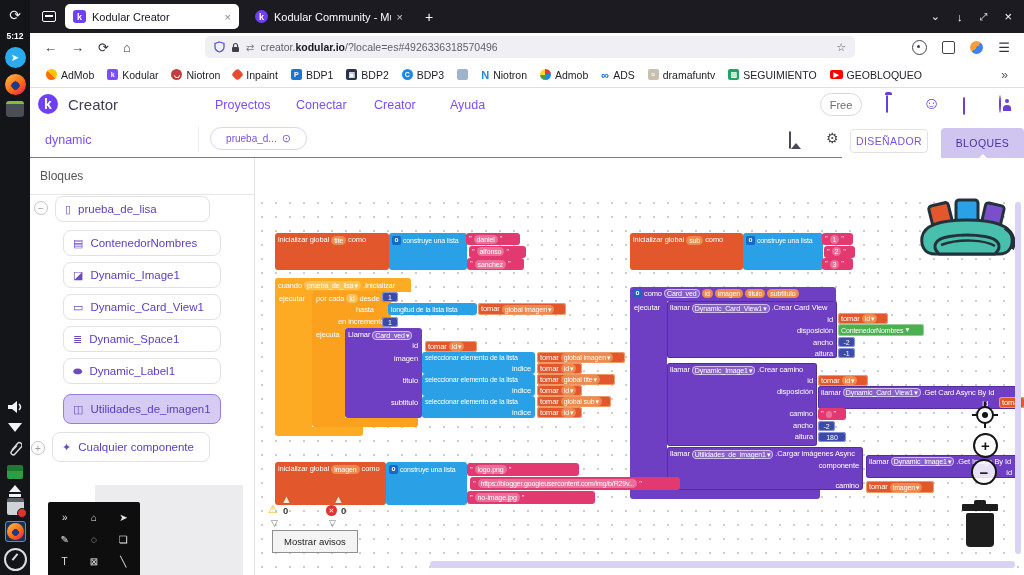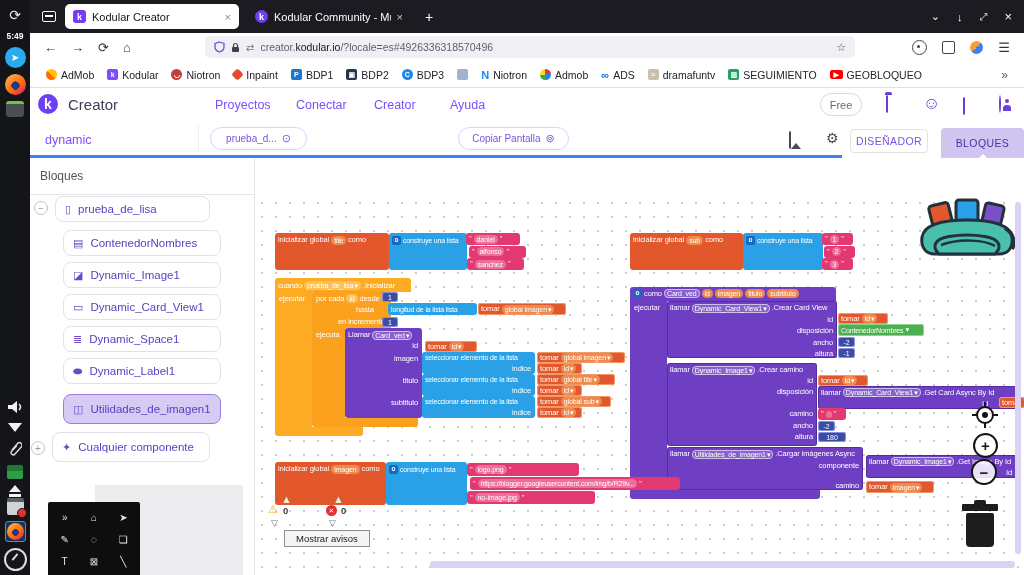--- a/index.html
+++ b/index.html
@@ -30,21 +30,21 @@
   .tab-i{display:flex;align-items:center;gap:6px;height:25px;padding:0 10px;width:148px;color:#fbfbfe;font-size:11px;margin-left:6px}
   .ksq{width:13px;height:13px;border-radius:3px;background:#6f3ff5;color:#fff;font-size:9px;font-weight:bold;display:flex;align-items:center;justify-content:center;flex:none}
   .kci{width:13px;height:13px;border-radius:50%;background:#6f3ff5;color:#fff;font-size:9px;font-weight:bold;display:flex;align-items:center;justify-content:center;flex:none}
   .ttit{flex:1;overflow:hidden;white-space:nowrap}
   .tx{color:#888;font-size:11px}
   .plus{font-size:14px;margin-left:12px}
   .wctl{margin-left:auto;display:flex;gap:17px;padding-right:12px;font-size:11px;align-items:center}
   .navbar{position:absolute;left:30px;top:33px;width:994px;height:29px;background:#fff;display:flex;align-items:center;font-size:13px;color:#33323c}
   .nic{margin-left:14px}
   .urlbar{position:absolute;left:175px;top:3px;width:650px;height:22px;background:#f0f0f4;border-radius:5px;display:flex;align-items:center;gap:6px;padding:0 9px;font-size:10.5px;color:#5f5f6b;box-sizing:border-box}
-  .udom{color:#17171f;font-weight:normal}
+  .udom{color:#17171f;font-weight:bold}
   .nav-r{position:absolute;right:0;top:0;height:29px;display:flex;align-items:center;gap:15px;padding-right:14px}
   .acct{width:13px;height:13px;border:1.4px solid #44434d;border-radius:50%;position:relative}
   .acct::after{content:"";position:absolute;left:3.5px;top:3.5px;width:3px;height:3px;border-radius:50%;background:#44434d}
   .ext{width:11px;height:11px;border:1.4px solid #44434d;border-radius:2px}
   .prof{width:13px;height:13px;border-radius:50%;background:linear-gradient(135deg,#f59f3b 50%,#3b82f5 50%)}
   .bkbar{position:absolute;left:30px;top:62px;width:994px;height:26px;background:#fff;border-bottom:1px solid #dfdfe6;display:flex;align-items:center;gap:13px;padding:0 16px;font-size:10.5px;color:#23222b;box-sizing:border-box}
   .bm{display:flex;align-items:center;gap:4px;flex:none}
   .fav{width:11px;height:11px;border-radius:2px;display:flex;align-items:center;justify-content:center;font-size:7px;color:#fff;font-weight:bold;flex:none}
   
   .khead{position:absolute;left:30px;top:88px;width:994px;height:33px;background:#fff}
@@ -53,21 +53,21 @@
   .kmenu{position:absolute;top:10px;color:#7c4dff;font-size:12.5px}
   .freep{position:absolute;left:790px;top:5px;width:40px;height:21px;border:1px solid #d8d8e0;border-radius:12px;color:#6a6a75;font-size:11px;display:flex;align-items:center;justify-content:center}
   .hic{position:absolute;top:8px;color:#6b3fd6;font-size:14px}
   .fold{width:16px;height:12px;border:1.6px solid #6b3fd6;border-radius:2px;position:relative}
   .fold::before{content:"";position:absolute;left:-1.6px;top:-4px;width:7px;height:3px;background:#6b3fd6;border-radius:2px 2px 0 0}
   .pgs{width:11px;height:13px;border:1.6px solid #6b3fd6;border-radius:2px;position:relative;background:#fff}
   .pgs::before{content:"";position:absolute;left:3px;top:-4px;width:11px;height:13px;border:1.6px solid #6b3fd6;border-radius:2px;z-index:-1}
   .pers{width:15px;height:15px;border:1.6px solid #6b3fd6;border-radius:50%;position:relative;overflow:hidden}
   .pers::before{content:"";position:absolute;left:4.5px;top:3px;width:4px;height:4px;border-radius:50%;background:#6b3fd6}
   .pers::after{content:"";position:absolute;left:2.5px;top:9px;width:8px;height:6px;border-radius:50% 50% 0 0;background:#6b3fd6}
-  .ktool{position:absolute;left:30px;top:121px;width:812px;height:37px;background:#fff;border-bottom:3px solid #3b82f6;box-sizing:border-box}
+  .ktool{position:absolute;left:30px;top:121px;width:812px;height:37px;background:#fff;border-bottom:1px solid #3b82f6;box-sizing:border-box}
   .proj{position:absolute;left:15px;top:12px;color:#7c4dff;font-size:12.5px}
   .chipb{position:absolute;top:6px;height:23px;border:1px solid #dcd2f7;border-radius:12px;color:#7a52e0;font-size:10px;display:flex;align-items:center;justify-content:center;gap:5px;background:#fff;box-sizing:border-box}
   .gico{position:absolute;color:#4a4953;font-size:14px}
   .imgic{width:14px;height:12px;border:1.5px solid #4a4953;border-radius:2px;position:relative;overflow:hidden}
   .imgic::after{content:"";position:absolute;left:1px;bottom:-1px;width:0;height:0;border-left:5px solid transparent;border-right:5px solid transparent;border-bottom:6px solid #4a4953}
   .desbtn{position:absolute;left:820px;top:8px;width:78px;height:24px;border:1px solid #e2e2e2;border-radius:4px;color:#7a52e0;font-size:10.5px;display:flex;align-items:center;justify-content:center;letter-spacing:.4px;box-sizing:border-box}
   .blqbtn{position:absolute;left:911px;top:7px;width:83px;height:30px;background:#cfc5f0;border-radius:4px 4px 0 0;color:#4b2fa8;font-size:10.5px;display:flex;align-items:center;justify-content:center;letter-spacing:.4px}
   .blqbtn::after{content:"";position:absolute;left:50%;bottom:0;transform:translateX(-50%);border:4px solid transparent;border-bottom:4px solid #fff}
   
   .sidebar{position:absolute;left:30px;top:158px;width:225px;bottom:0;background:#fff;border-right:1px solid #e4e4e8;box-sizing:border-box}
@@ -113,21 +113,21 @@
   .trash .l{position:absolute;left:5px;top:4px;width:36px;height:7px;background:#1d1d1d;border-radius:1px}
   .trash .bo{position:absolute;left:9px;top:13px;width:28px;height:34px;background:#1d1d1d;border-radius:2px 2px 4px 4px}
 </style>
 </head>
 <body>
 
 <div class="screen">
 
   <div class="taskbar">
     <div class="tb">⟳</div>
-    <div class="tb-time">5:49</div>
+    <div class="tb-time">5:12</div>
     <div class="tb cir tg">➤</div>
     <div class="tb cir ffx"></div>
     <div class="tray"></div>
     <div style="flex:1"></div>
     <div class="tb">
       <svg width="16" height="14" viewBox="0 0 16 14">
           <path d="M1 5h4l5-4v12l-5-4H1z" fill="#f2f2f2"></path>
           <path d="M12 4q3 3 0 6" stroke="#f2f2f2" fill="none" stroke-width="1.5"></path>
         </svg>
     </div>
@@ -267,24 +267,20 @@
     <span class="hic" style="left:969px"><span class="pers"></span></span>
   </div>
 
   <div class="ktool">
     <span class="proj">dynamic</span>
     <div style="position:absolute;left:168px;top:5px;width:1px;height:26px;background:#eee"></div>
     <div class="chipb" style="left:180px;width:97px">
         <span>prueba_d...</span>
         <span style="font-size:11px">⊙</span>
       </div>
-    <div class="chipb" style="left:428px;width:111px">
-        <span>Copiar Pantalla</span>
-        <span style="font-size:11px">⊚</span>
-      </div>
     <span class="gico" style="left:759px;top:11px"><span class="imgic"></span></span>
     <span class="gico" style="left:796px;top:9px">⚙</span>
     <div class="desbtn">DISEÑADOR</div>
     <div class="blqbtn">BLOQUES</div>
   </div>
 
   <div class="sidebar">
     <div class="shead">Bloques</div>
     <div class="ttog" style="left:4px;top:43px">−</div>
     <div class="titem" style="left:25px;top:38px;width:155px;height:26px">
@@ -691,21 +687,21 @@
         <span class="tri" style="left:58px;top:31px">▲</span>
       </div>
 
       <div class="abs" style="left:13px;top:309px">
         <span class="abs" style="left:0;top:-2px;color:#f2b01e;font-size:11px">⚠</span>
         <span class="cnt" style="left:15px;top:0">0</span>
         <span class="errc" style="left:58px;top:0">✕</span>
         <span class="cnt" style="left:73px;top:0">0</span>
         <span class="chv" style="left:3px;top:13px">▽</span>
         <span class="chv" style="left:61px;top:13px">▽</span>
-        <div class="wbtn" style="left:16px;top:25px;width:86px;height:17px">Mostrar avisos</div>
+        <div class="wbtn" style="left:4px;top:25px;width:86px;height:23px">Mostrar avisos</div>
       </div>
 
       <div class="xh" style="left:718px;top:207px">
         <span class="c"></span>
           <span class="d"></span>
         <span class="tv" style="top:-1px"></span>
           <span class="tv" style="bottom:-1px"></span>
         <span class="th" style="left:-1px"></span>
           <span class="th" style="right:-1px"></span>
       </div>

